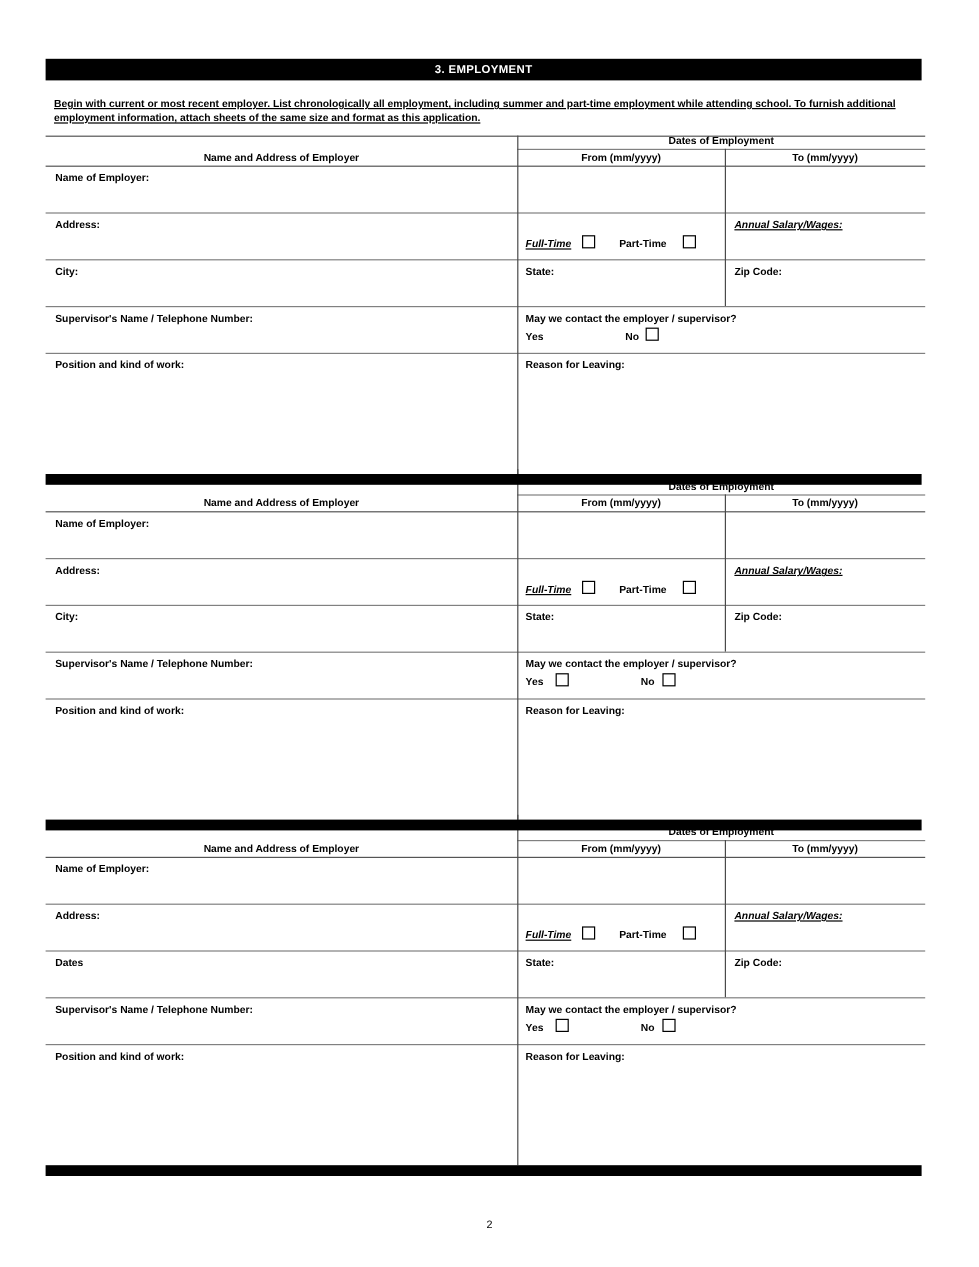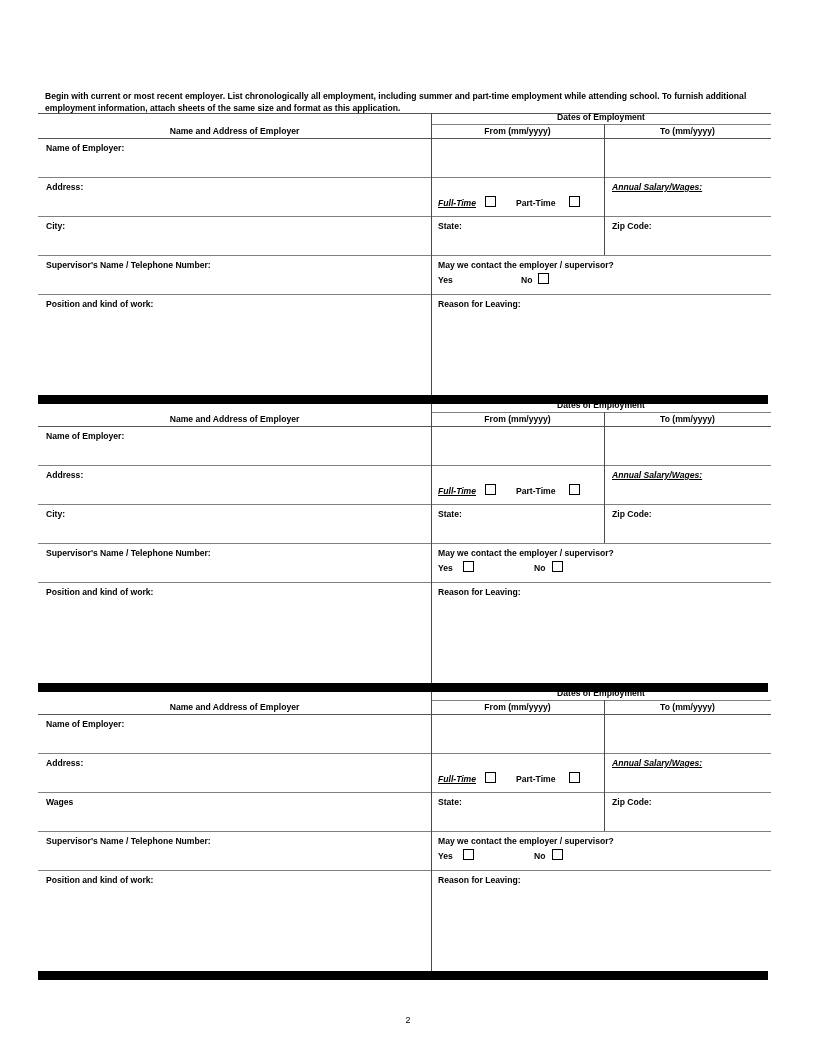--- a/index.html
+++ b/index.html
@@ -37,25 +37,26 @@
     letter-spacing: .3px;
     display: flex;
     align-items: center;
     justify-content: center;
   }
 
   
   .intro {
     position: absolute;
     left: 45px;
-    top: 90px;
+    top: 80px;
     width: 716px;
     font-size: 8.6px;
     font-weight: bold;
     line-height: 1.42;
+    text-decoration: underline;
   }
 
   
   .block {
     position: absolute;
     left: 38px;
     width: 733px;
   }
 
   .blk-bar {
@@ -115,20 +116,23 @@
     width: 816px;
     text-align: center;
     font-size: 9px;
   }
 </style>
 </head>
 <body>
 
 <div class="page">
 
+  <div class="section-bar">
+    <span>3. EMPLOYMENT</span>
+  </div>
 
   <div class="intro">Begin with current or most recent employer.  List chronologically all employment, including summer and part-time employment while attending school.  To furnish additional employment information, attach sheets of the same size and format as this application.</div>
 
   <div class="block" id="block1" style="top:113px;">
 
     <div class="hr dark" style="top:0px;"></div>
     <div class="hr" style="top:11px; left:393px; width:340px;"></div>
     <div class="hr dark" style="top:25px;"></div>
     <div class="hr" style="top:64px;"></div>
     <div class="hr" style="top:103px;"></div>
@@ -230,21 +234,21 @@
 
     <div class="lab" style="left:8px; top:30px;">Name of Employer:</div>
 
     <div class="lab" style="left:8px; top:69px;">Address:</div>
     <div class="lab ital" style="left:400px; top:85px;">Full-Time</div>
     <div class="cbox" style="left:447px; top:83px;"></div>
     <div class="lab" style="left:478px; top:85px;">Part-Time</div>
     <div class="cbox" style="left:531px; top:83px;"></div>
     <div class="lab ital" style="left:574px; top:69px;">Annual Salary/Wages:</div>
 
-    <div class="lab" style="left:8px; top:108px;">Wages</div>
+    <div class="lab" style="left:8px; top:108px;">Dates</div>
     <div class="lab" style="left:400px; top:108px;">State:</div>
     <div class="lab" style="left:574px; top:108px;">Zip Code:</div>
 
     <div class="lab" style="left:8px; top:147px;">Supervisor's Name / Telephone Number:</div>
     <div class="lab" style="left:400px; top:147px;">May we contact the employer / supervisor?</div>
     <div class="lab" style="left:400px; top:162px;">Yes</div>
     <div class="cbox" style="left:425px; top:160px;"></div>
     <div class="lab" style="left:496px; top:162px;">No</div>
     <div class="cbox" style="left:514px; top:160px;"></div>
 

